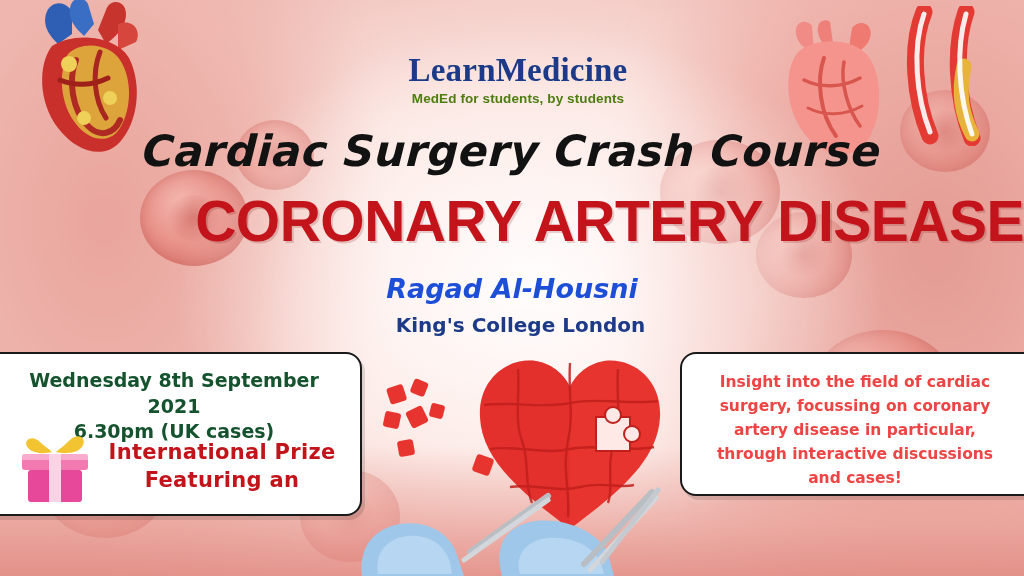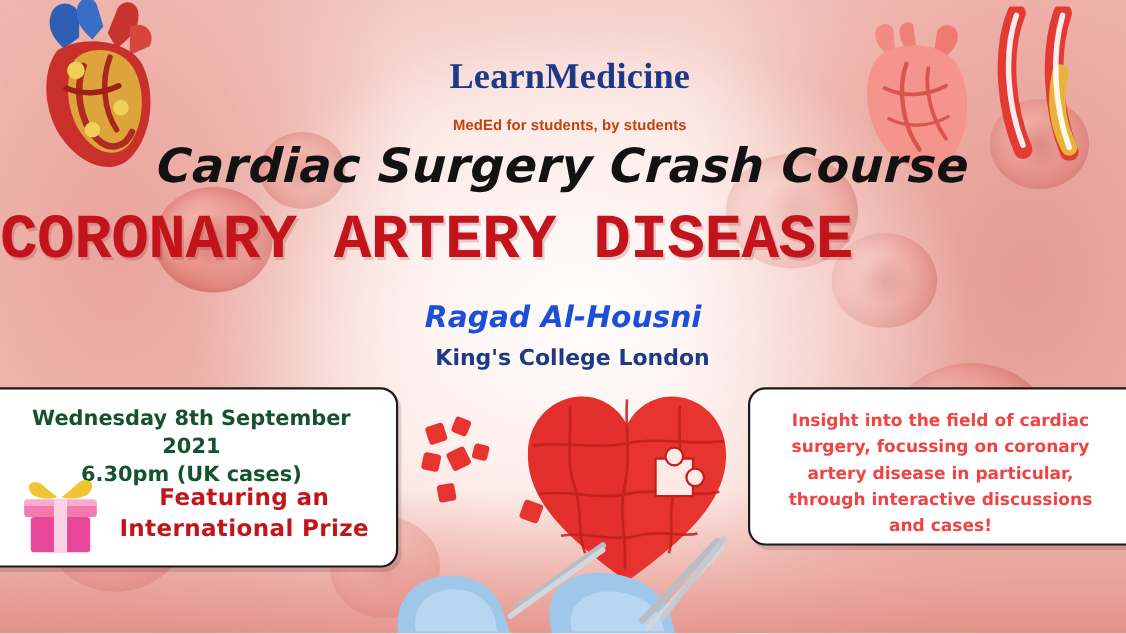--- a/index.html
+++ b/index.html
@@ -94,46 +94,46 @@
   }
   .brand-name {
     font-family: "Liberation Serif", serif;
     font-size: 33px;
     font-weight: 700;
     color: #1c3a87;
     letter-spacing: 0.2px;
     line-height: 1;
   }
   .brand-tag {
-    margin-top: 19px;
+    margin-top: 4px;
     font-family: "Liberation Sans", sans-serif;
     font-size: 13.5px;
     font-weight: 700;
-    color: #c2410c;
+    color: #4d7c0f;
     letter-spacing: 0.1px;
   }
 
   
   .course-title {
     position: absolute;
     left: 0; right: 0; top: 126px;
     text-align: center;
     font-family: "DejaVu Sans", sans-serif;
     font-style: italic;
     font-weight: 700;
     font-size: 43px;
     color: #121212;
     letter-spacing: 0.5px;
     transform: skewX(-3deg);
   }
   .main-title {
     position: absolute;
     left: 0; right: 0; top: 188px;
-    text-align: left;
-    font-family: Liberation Mono, monospace;
+    text-align: right;
+    font-family: Liberation Sans, sans-serif;
     font-weight: 700;
     font-size: 57px;
     color: #c2141a;
     letter-spacing: -0.5px;
     text-shadow: 2px 2px 0 rgba(120,10,14,0.18);
   }
 
   .speaker-name {
     position: absolute;
     left: 0; right: 0; top: 273px;
@@ -361,22 +361,22 @@
       <svg viewBox="0 0 78 76" width="78" height="76">
         <path d="M24 12 C16 4, 6 10, 12 18 C17 24, 30 24, 36 22 C32 18, 28 16, 24 12 Z" fill="#f3c431"></path>
         <path d="M54 10 C62 2, 72 8, 66 17 C61 24, 46 24, 40 22 C46 17, 50 14, 54 10 Z" fill="#f3c431"></path>
         <rect x="6" y="24" width="66" height="16" rx="3" fill="#f37ab0"></rect>
         <rect x="12" y="40" width="54" height="32" rx="3" fill="#e8489a"></rect>
         <rect x="33" y="24" width="12" height="48" fill="#fbd3e4"></rect>
         <rect x="6" y="24" width="66" height="6" fill="#fbd3e4" opacity="0.55"></rect>
       </svg>
     </div>
     <div class="prize-text">
+      <div>International Prize</div>
       <div>Featuring an</div>
-      <div>International Prize</div>
     </div>
   </div>
 
   <div class="card card-right">
     <div class="blurb">Insight into the field of cardiac surgery, focussing on coronary artery disease in particular, through interactive discussions and cases!</div>
   </div>
 
 </div>
 
 </body></html>

